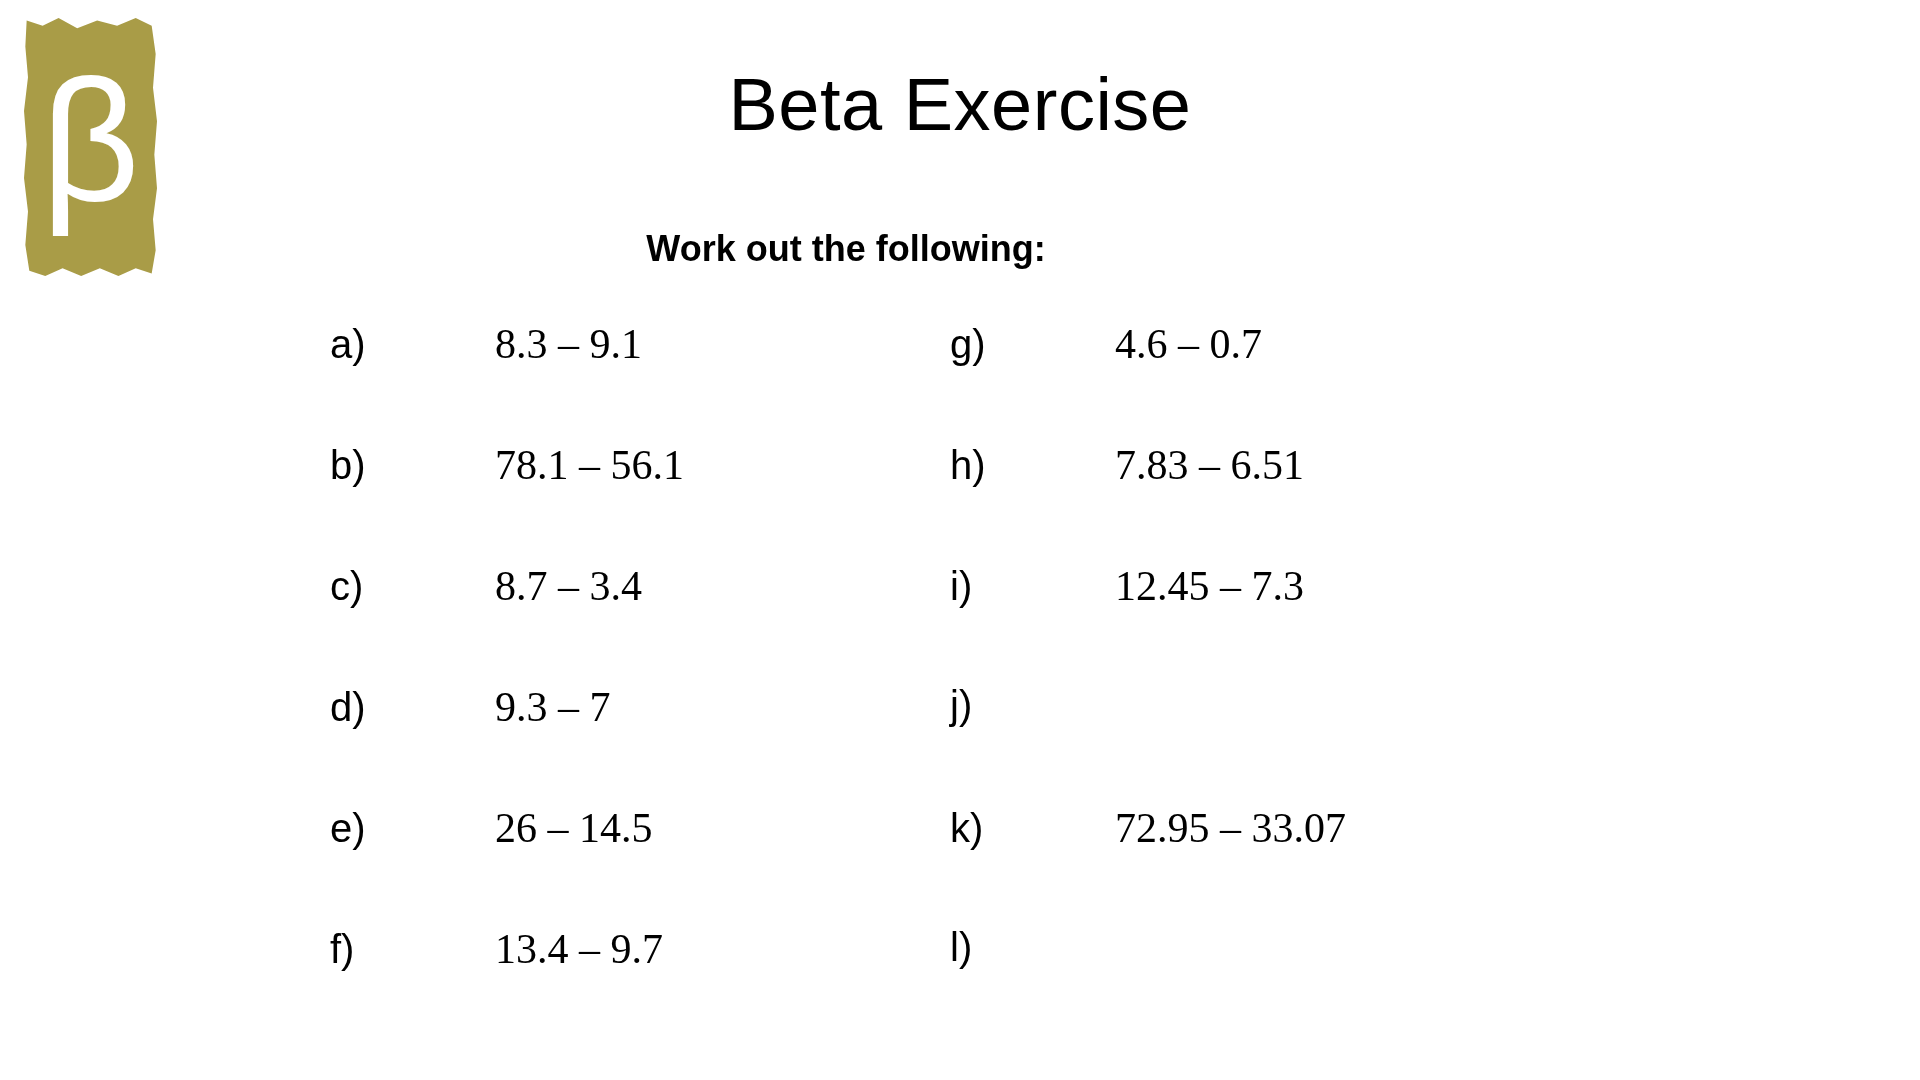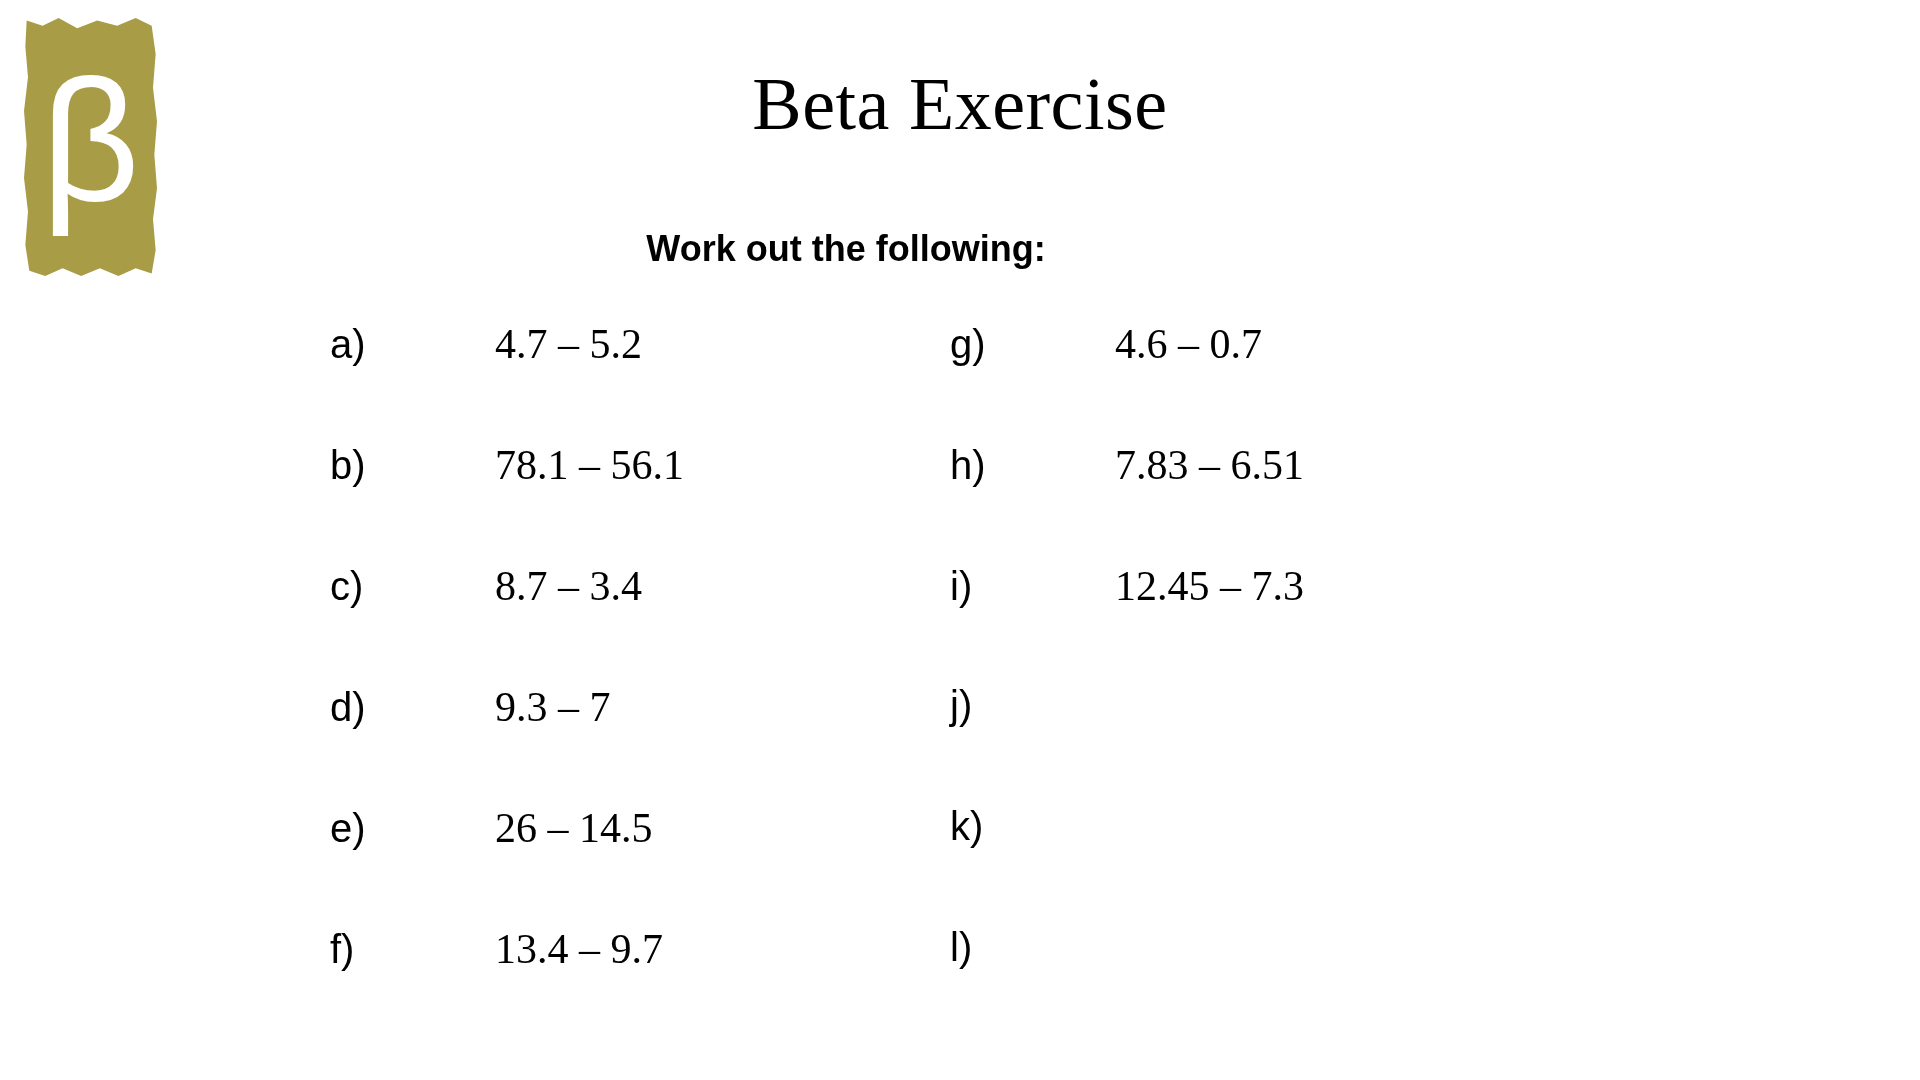--- a/index.html
+++ b/index.html
@@ -57,21 +57,21 @@
     box-sizing: border-box;
   }
 
   
   .slide-title {
     position: absolute;
     left: 0;
     top: 62px;
     width: 1920px;
     text-align: center;
-    font-family: Liberation Serif, serif;
+    font-family: Liberation Sans, sans-serif;
     font-size: 74px;
     font-weight: 400;
     letter-spacing: 0.5px;
     color: #000000;
   }
 
   
   .slide-subtitle {
     position: absolute;
     left: 0;
@@ -131,21 +131,21 @@
 <div class="slide-title">Beta Exercise</div>
 
 <div class="slide-subtitle">Work out the following:</div>
 
 <div class="columns">
 
   <div class="col col-left">
 
     <div class="q-row">
       <span class="q-label">a)</span>
-      <span class="q-expr">4.7 – 5.2</span>
+      <span class="q-expr">8.3 – 9.1</span>
     </div>
 
     <div class="q-row">
       <span class="q-label">b)</span>
       <span class="q-expr">78.1 – 56.1</span>
     </div>
 
     <div class="q-row">
       <span class="q-label">c)</span>
       <span class="q-expr">8.7 – 3.4</span>
@@ -184,20 +184,21 @@
       <span class="q-label">i)</span>
       <span class="q-expr">12.45 – 7.3</span>
     </div>
 
     <div class="q-row">
       <span class="q-label">j)</span>
     </div>
 
     <div class="q-row">
       <span class="q-label">k)</span>
+      <span class="q-expr">72.95 – 33.07</span>
     </div>
 
     <div class="q-row">
       <span class="q-label">l)</span>
     </div>
 
   </div>
 
 </div>
 

